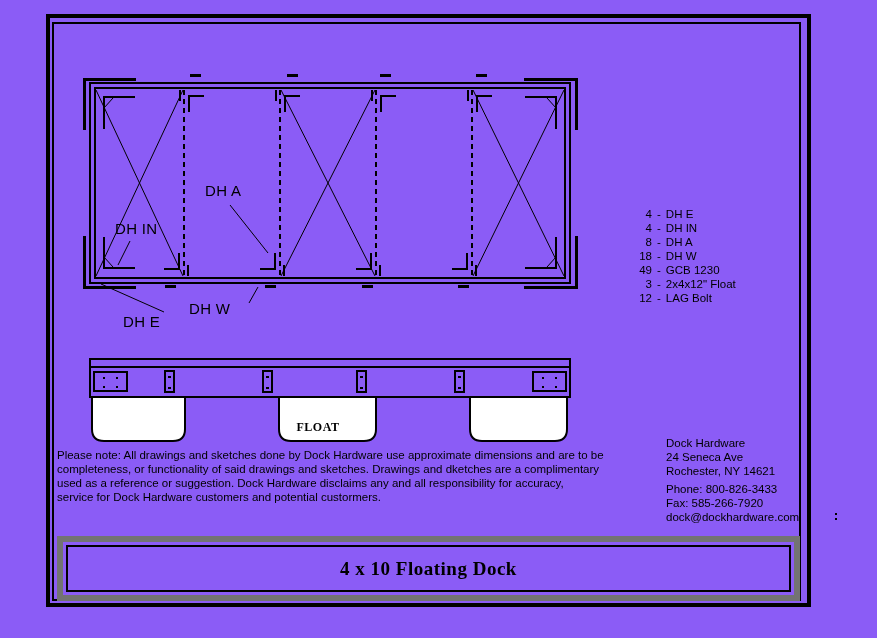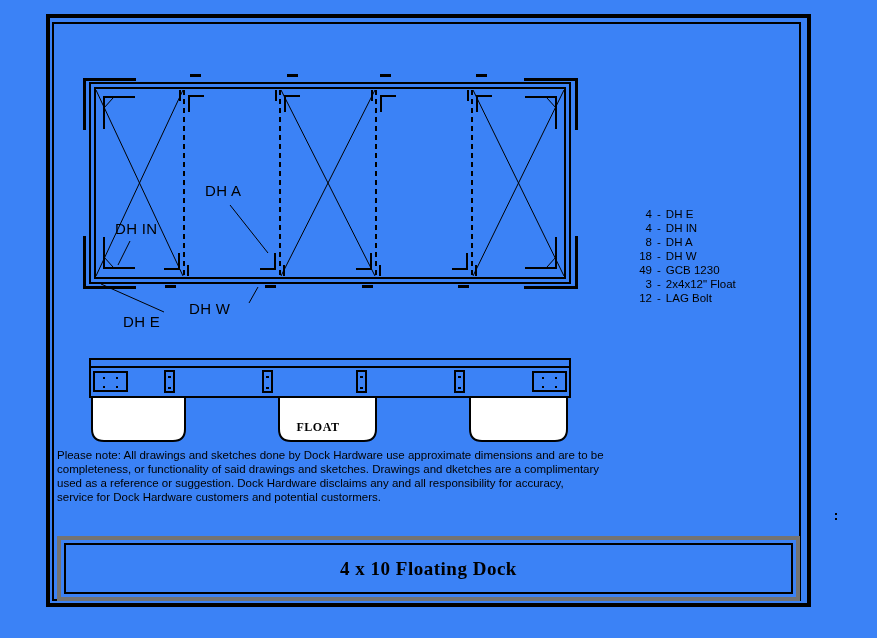--- a/index.html
+++ b/index.html
@@ -1,28 +1,28 @@
 <!DOCTYPE html>
 <html><head>
 <meta charset="utf-8">
 <style>
   * { margin:0; padding:0; box-sizing:border-box; }
   html,body { width:877px; height:638px; background:#fff; overflow:hidden;
               font-family:"Liberation Sans", sans-serif; color:#000; }
-  #stage { position:relative; width:877px; height:638px; background:#3b82f6; }
+  #stage { position:relative; width:877px; height:638px; background:#8b5cf6; }
 
   
   .page-outer { position:absolute; left:46px; top:14px; width:765px; height:593px;
                 border:4px solid #000; }
   .page-inner { position:absolute; left:52px; top:22px; width:749px; height:579px;
                 border:2px solid #000; }
 
   
   .title-outer { position:absolute; left:57px; top:536px; width:743px; height:65px;
-                 border:4px solid #737373; }
+                 border:6px solid #737373; }
   .title-inner { position:absolute; left:3px; top:3px; right:3px; bottom:3px;
                  border:2px solid #000; display:flex; align-items:center; justify-content:center; }
   .sheet-title { font-family:"Liberation Serif", serif; font-weight:bold; font-size:19px;
                  letter-spacing:0.5px; }
 
   
   svg.art { position:absolute; left:0; top:0; }
 
   
   .callout { position:absolute; font-size:15px; letter-spacing:0.3px; white-space:nowrap; }
@@ -198,20 +198,28 @@
     <div class="part-row"><span class="qty">12</span><span class="dash">-</span><span class="pname">LAG Bolt</span></div>
   </div>
 
   <div class="disclaimer">
     <div>Please note: All drawings and sketches done by Dock Hardware use approximate dimensions and are to be</div>
     <div>completeness, or functionality of said drawings and sketches. Drawings and dketches are a complimentary</div>
     <div>used as a reference or suggestion. Dock Hardware disclaims any and all responsibility for accuracy,</div>
     <div>service for Dock Hardware customers and potential custormers.</div>
   </div>
 
+  <div class="contact">
+    <div>Dock Hardware</div>
+    <div>24 Seneca Ave</div>
+    <div>Rochester, NY 14621</div>
+    <div class="grp2">Phone: 800-826-3433</div>
+    <div>Fax: 585-266-7920</div>
+    <div>dock@dockhardware.com</div>
+  </div>
 
   <div class="title-outer">
     <div class="title-inner">
       <div class="sheet-title">4 x 10 Floating Dock</div>
     </div>
   </div>
 
 </div>
 
 </body></html>

